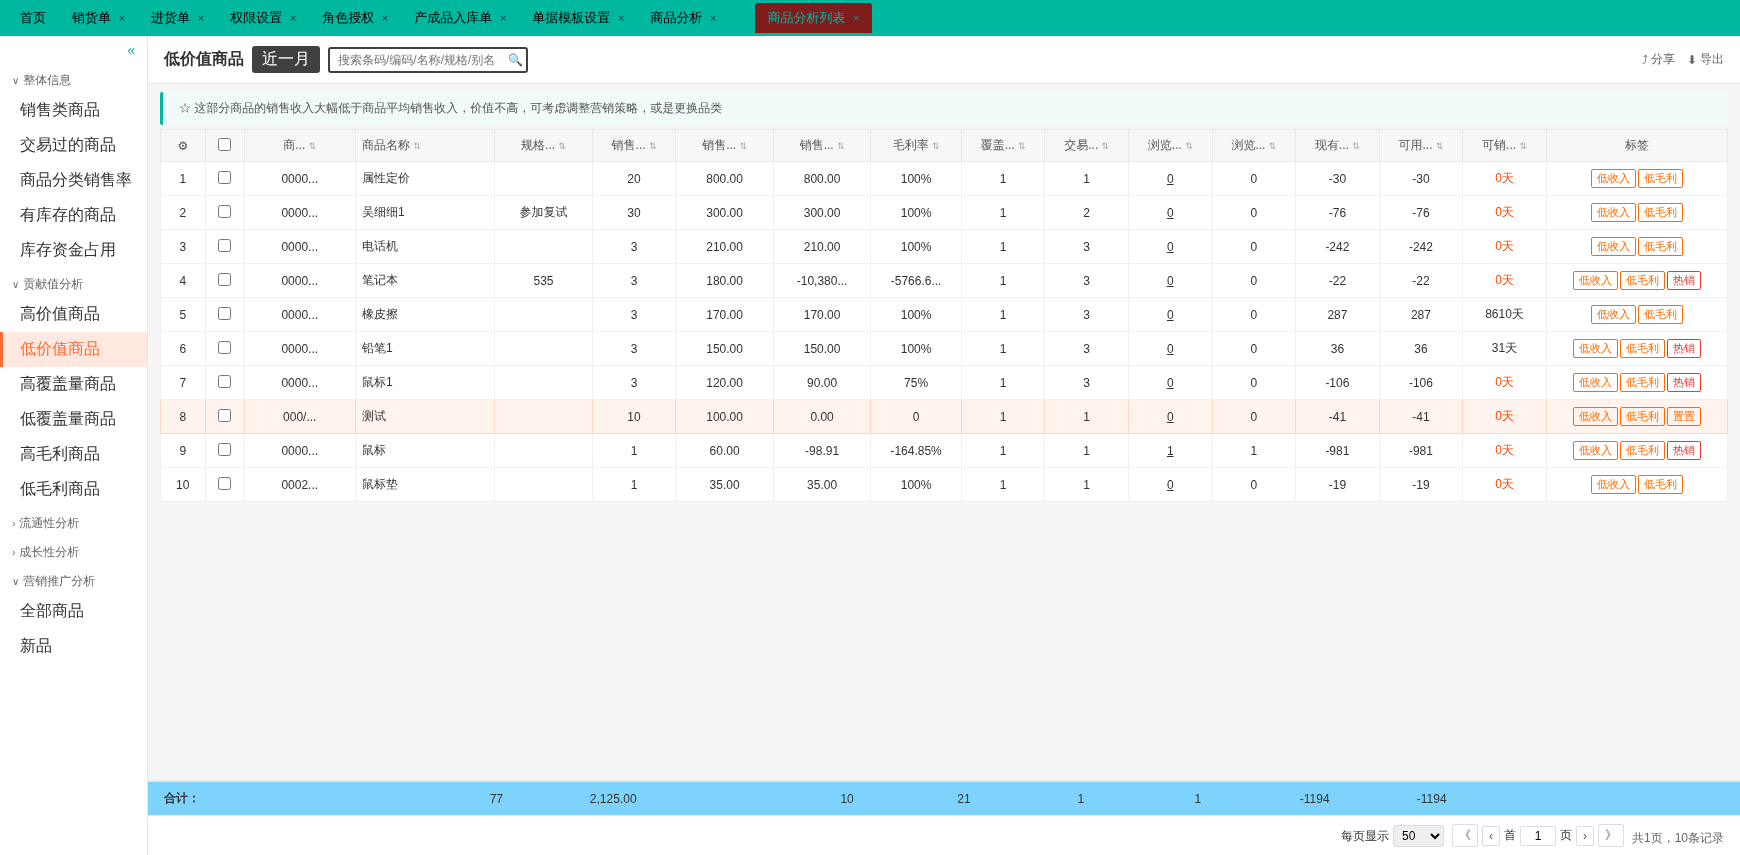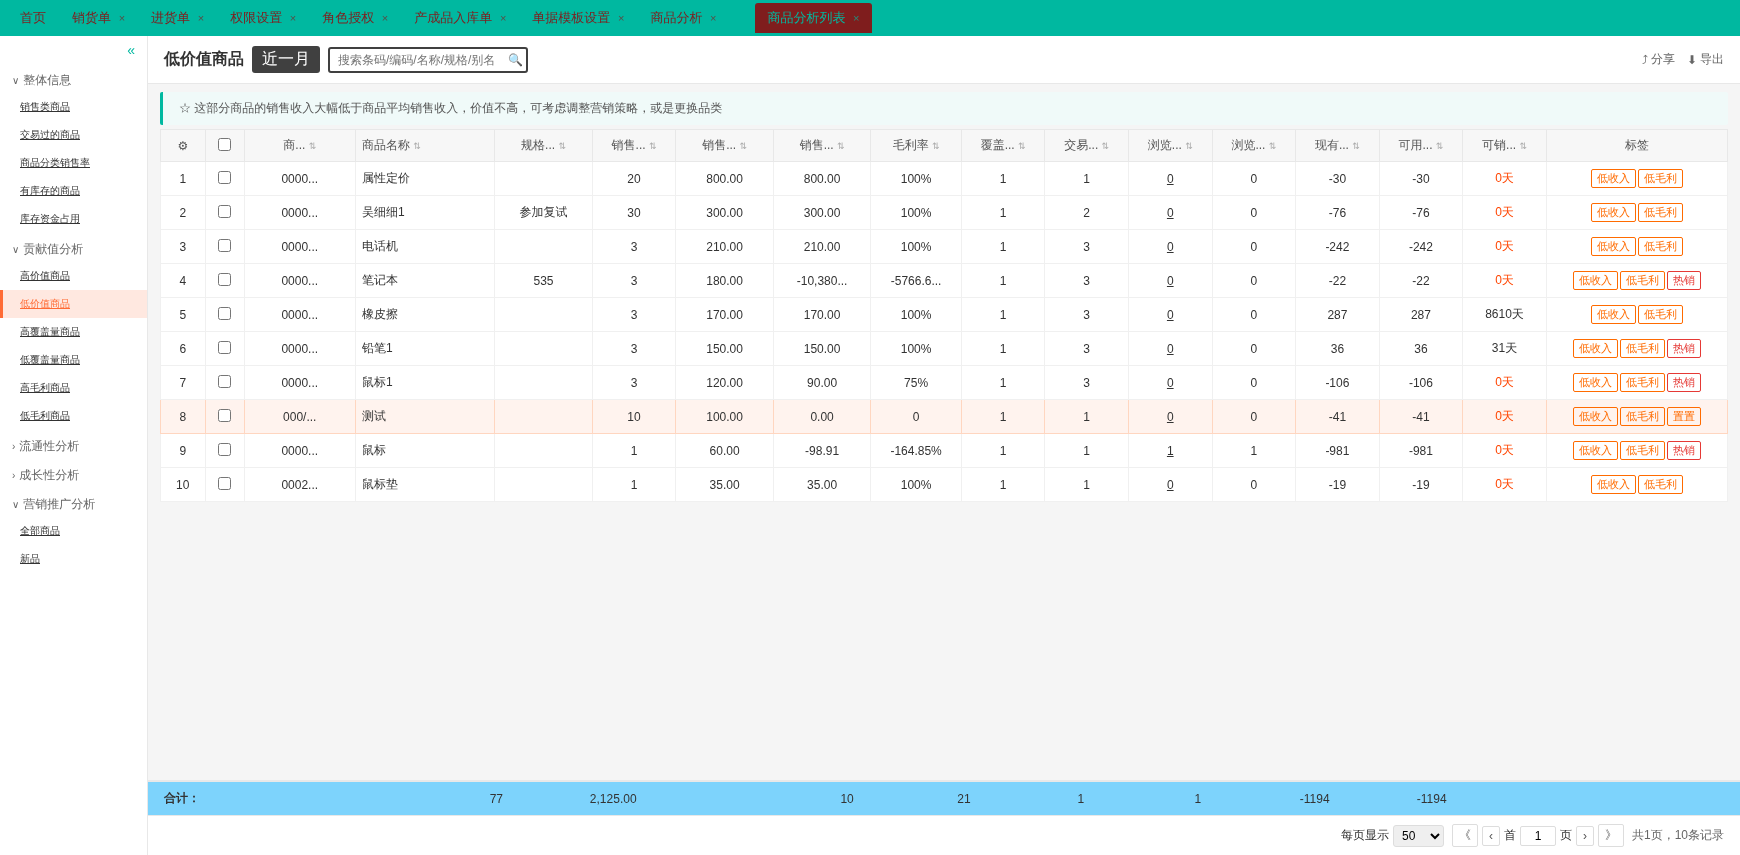--- a/index.html
+++ b/index.html
@@ -8,21 +8,21 @@
     
     .top-nav {
       background: #00b8a0;
       display: flex;
       align-items: center;
       height: 36px;
       padding: 0 8px;
       gap: 2px;
     }
     .top-nav .nav-item {
-      color: #7f1d1d;
+      color: #000000;
       padding: 6px 12px;
       cursor: pointer;
       border-radius: 3px 3px 0 0;
       font-size: 13px;
       white-space: nowrap;
     }
     .top-nav .nav-item.active { background: #7f1d1d; color: #00b8a0; margin-left: 25px; }
     .top-nav .nav-item .close-x { margin-left: 4px; font-size: 11px; opacity: 0.7; }
 
     
@@ -42,22 +42,21 @@
       font-size: 12px;
       display: flex;
       align-items: center;
       gap: 4px;
     }
     .sidebar-group-title .arrow { font-size: 10px; }
     .sidebar-item {
       padding: 7px 12px 7px 20px;
       cursor: pointer;
       color: #333;
-      font-size: 10px;
-      text-decoration: underline;
+      font-size: 16px;
     }
     .sidebar-item.active { background: #ffe8e0; color: #ff6b35; border-left: 3px solid #ff6b35; padding-left: 17px; }
 
     
     .main-content {
       flex: 1;
       display: flex;
       flex-direction: column;
       overflow: hidden;
       background: #f5f5f5;
@@ -192,21 +191,21 @@
       color: #333;
       padding: 0 4px;
     }
 
     
     .pagination {
       background: #fff;
       border-top: 1px solid #e8e8e8;
       padding: 8px 16px;
       display: flex;
-      align-items: center;
+      align-items: flex-end;
       justify-content: flex-end;
       gap: 8px;
       font-size: 12px;
     }
     .pagination .per-page {
       display: flex;
       align-items: center;
       gap: 4px;
     }
     .pagination select {

